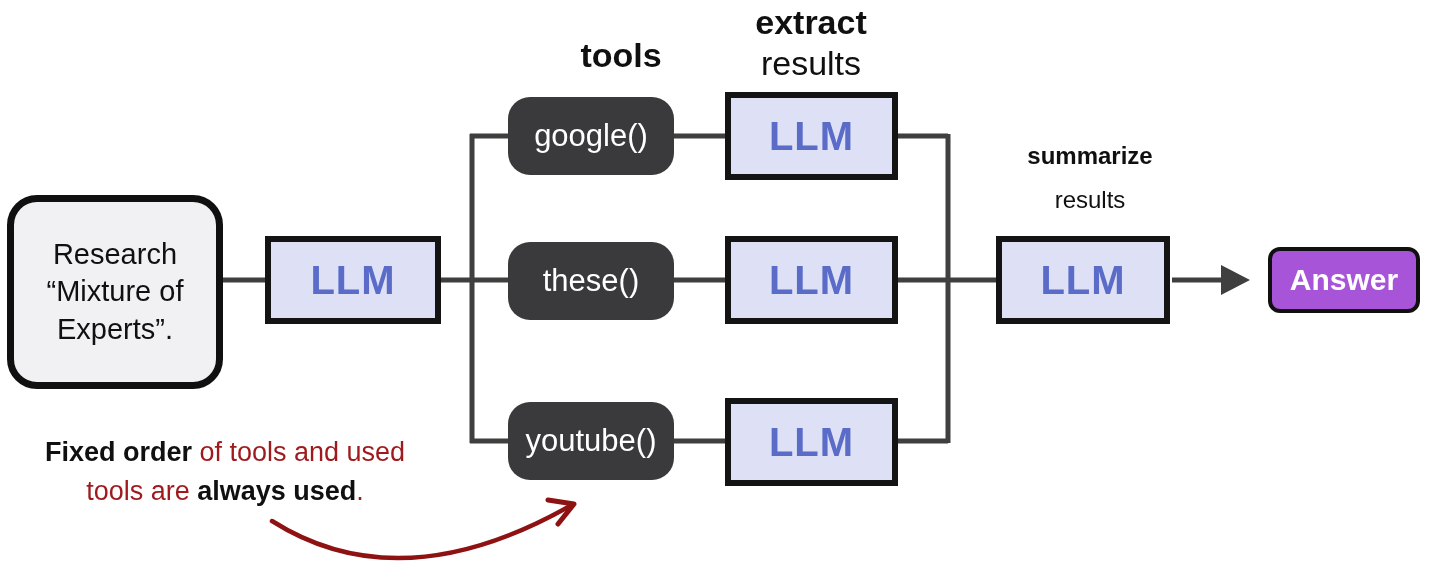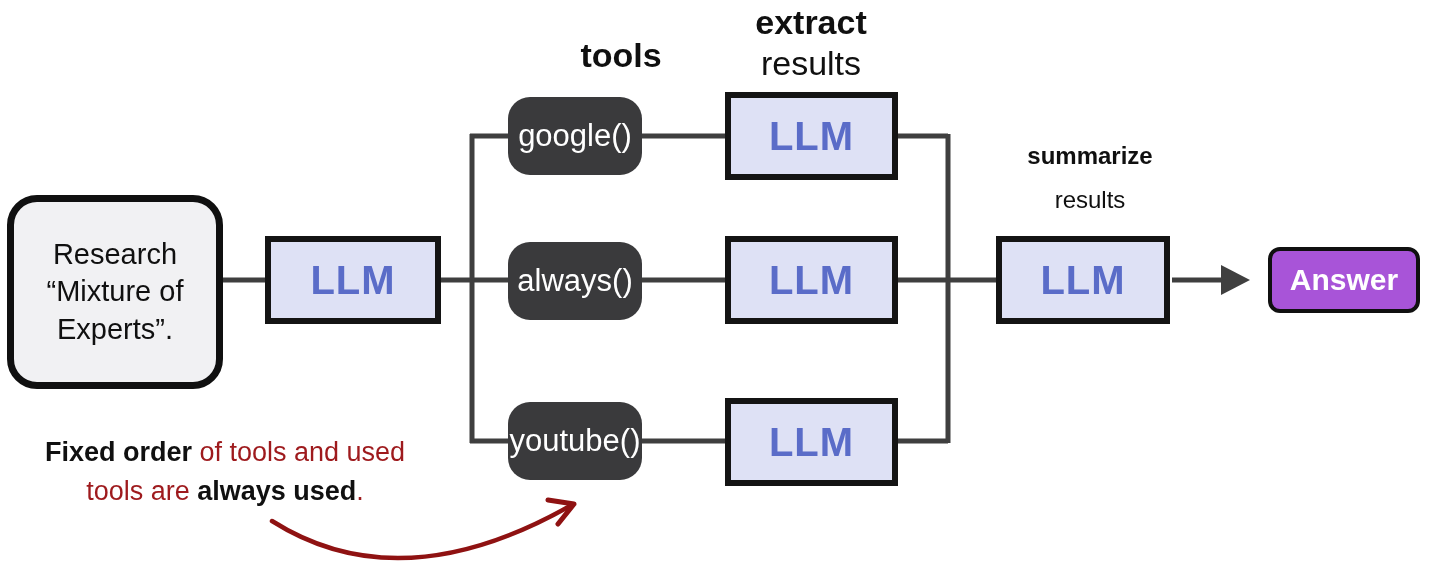--- a/index.html
+++ b/index.html
@@ -20,21 +20,21 @@
   .llm-node{
     background:#dee1f5;border:6px solid #141414;
     color:#5a6cc8;font-weight:bold;font-size:40px;letter-spacing:1px;
   }
   #llm-main{left:265px;top:236px;width:176px;height:88px;}
   #llm-extract-1{left:725px;top:92px;width:173px;height:88px;}
   #llm-extract-2{left:725px;top:236px;width:173px;height:88px;}
   #llm-extract-3{left:725px;top:398px;width:173px;height:88px;}
   #llm-summarize{left:996px;top:236px;width:174px;height:88px;}
   .tool-node{
-    left:508px;width:134px;height:78px;
+    left:508px;width:166px;height:78px;
     background:#3a3a3c;color:#ffffff;font-size:31px;border-radius:22px;
   }
   #tool-google{top:97px;}
   #tool-arxiv{top:242px;}
   #tool-youtube{top:402px;}
   .answer-node{
     left:1268px;top:247px;width:152px;height:66px;
     background:#a854d8;border:4px solid #101010;border-radius:12px;
     color:#ffffff;font-weight:bold;font-size:30px;
   }
@@ -86,21 +86,21 @@
     <span class="hdr-reg">results</span>
   </div>
 
   <div class="node research-node">Research
 “Mixture of
 Experts”.</div>
 
   <div class="node llm-node" id="llm-main">LLM</div>
 
   <div class="node tool-node" id="tool-google">google()</div>
-  <div class="node tool-node" id="tool-arxiv">always()</div>
+  <div class="node tool-node" id="tool-arxiv">these()</div>
   <div class="node tool-node" id="tool-youtube">youtube()</div>
 
   <div class="node llm-node" id="llm-extract-1">LLM</div>
   <div class="node llm-node" id="llm-extract-2">LLM</div>
   <div class="node llm-node" id="llm-extract-3">LLM</div>
 
   <div class="node llm-node" id="llm-summarize">LLM</div>
 
   <div class="node answer-node">Answer</div>
 

